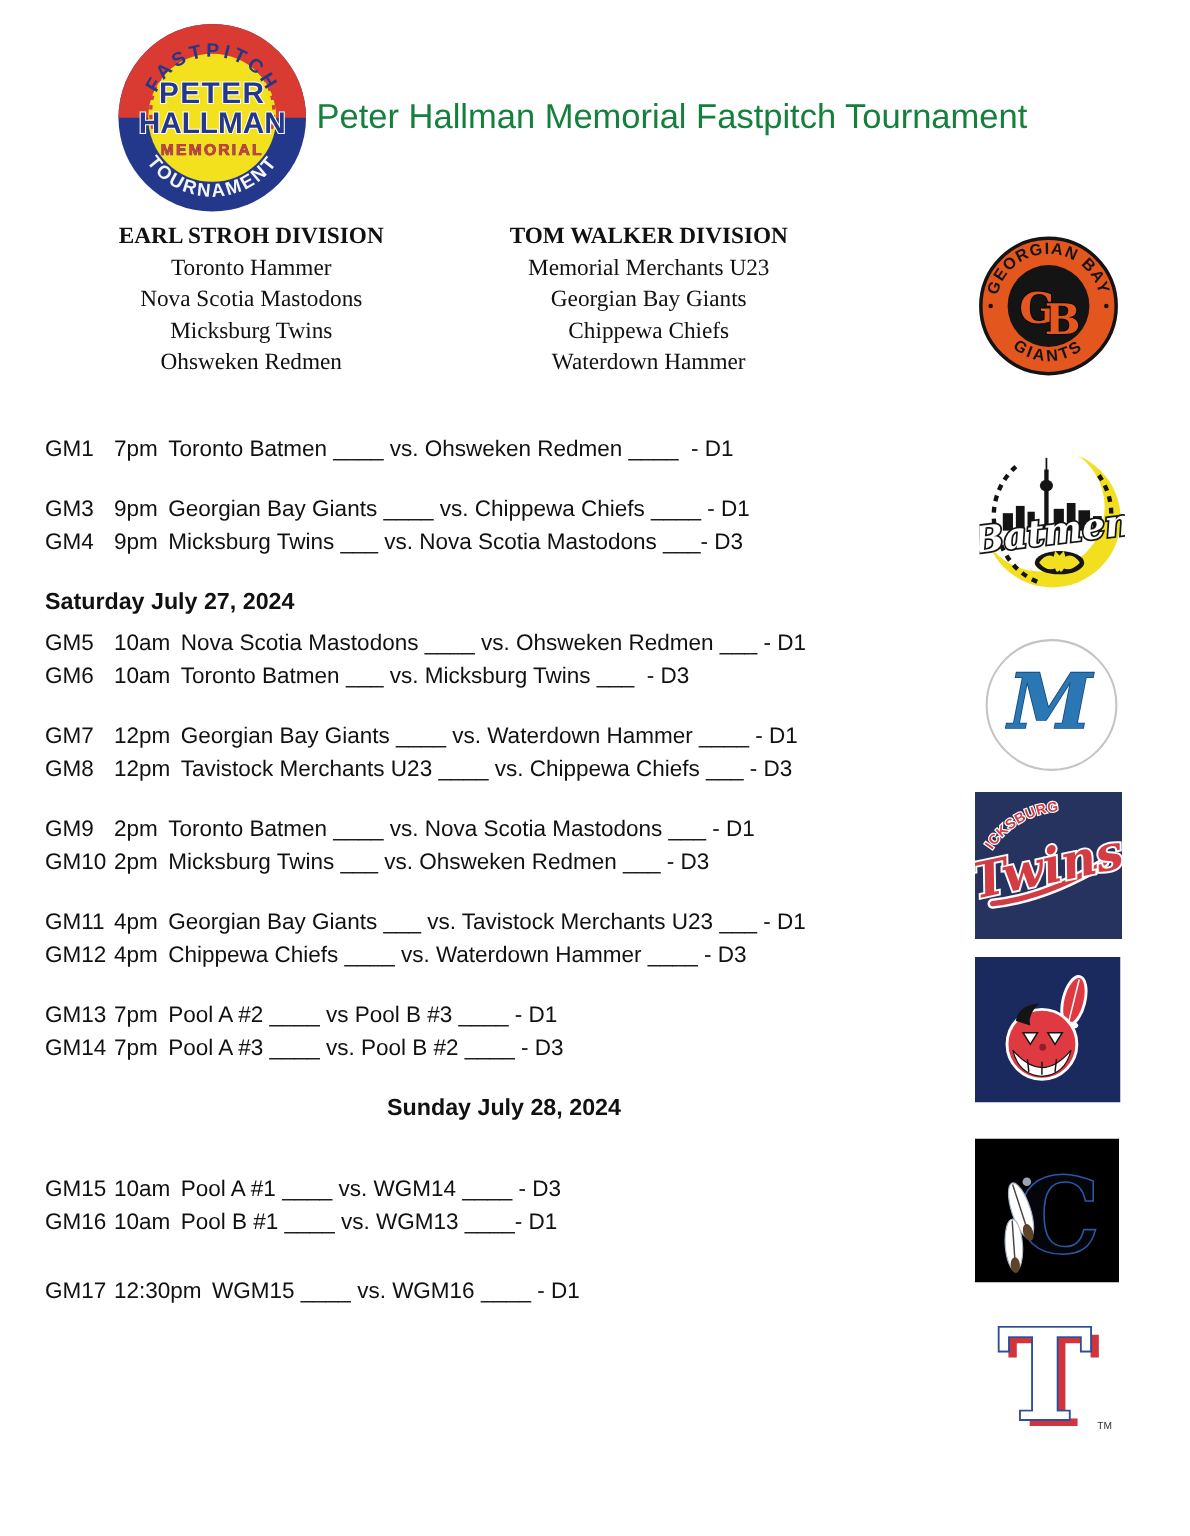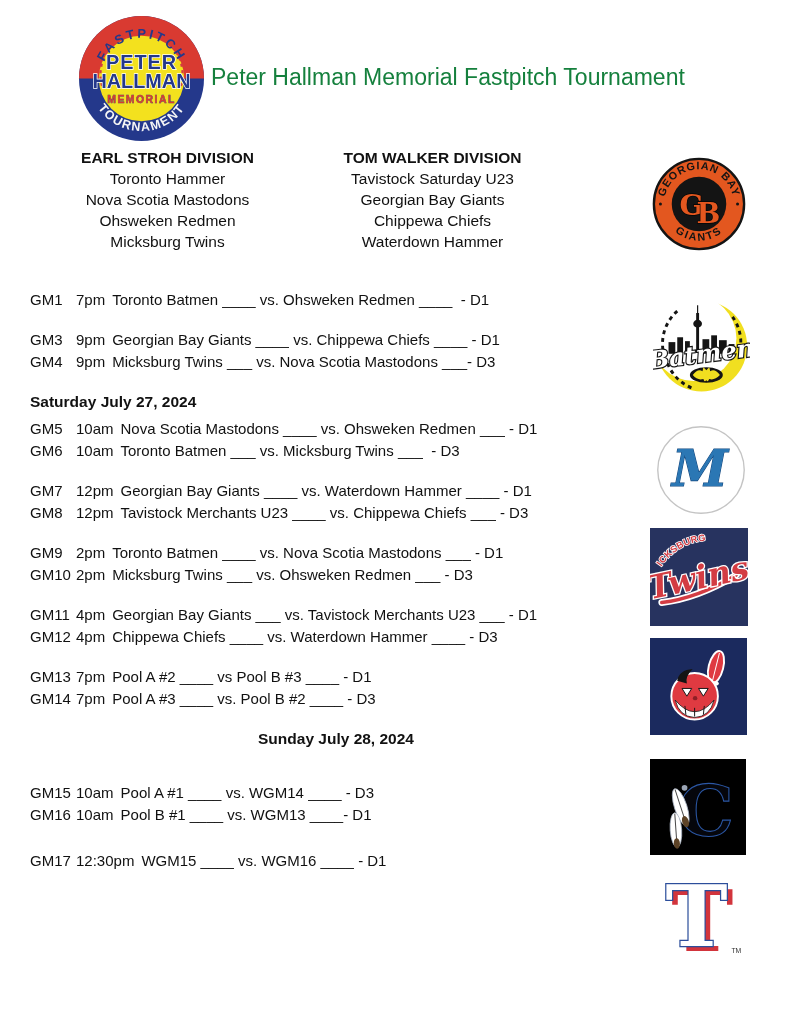--- a/index.html
+++ b/index.html
@@ -4,21 +4,21 @@
 <style>
   html,body{margin:0;padding:0;background:#fff;}
   body{width:793px;height:1024px;font-family:"Liberation Sans",sans-serif;color:#111;}
   .page{position:relative;width:793px;height:1024px;background:#fff;overflow:hidden;}
 
   
   .badge{position:absolute;left:77px;top:14px;width:129px;height:128px;}
   .title{position:absolute;left:211px;top:64px;font-size:23px;color:#15803d;white-space:nowrap;}
 
   
-  .divisions{position:absolute;left:40px;top:147px;display:flex;}
+  .divisions{position:absolute;left:40px;top:147px;display:flex;font-family:Liberation Serif, serif;}
   .div-col{width:255px;text-align:center;font-size:15.5px;line-height:21px;}
   .div-col + .div-col{margin-left:10px;}
   .div-hdr{font-weight:bold;}
 
   
   .sched{position:absolute;left:30px;top:289px;width:612px;font-size:15px;}
   .day-hdr{font-weight:bold;font-size:15.5px;line-height:22px;margin-bottom:5px;}
   .group{margin-bottom:18px;}
   .group.gap-lg{margin-bottom:24px;}
   .day.day-sunday .day-hdr{margin-top:3px;margin-bottom:32px;text-align:center;}
@@ -62,26 +62,26 @@
     </svg>
   </div>
 
   <div class="title">Peter Hallman Memorial Fastpitch Tournament</div>
 
   <div class="divisions">
     <div class="div-col">
       <div class="div-hdr">EARL STROH DIVISION</div>
       <div>Toronto Hammer</div>
       <div>Nova Scotia Mastodons</div>
+      <div>Micksburg Twins</div>
       <div>Ohsweken Redmen</div>
-      <div>Micksburg Twins</div>
     </div>
     <div class="div-col">
       <div class="div-hdr">TOM WALKER DIVISION</div>
-      <div>Tavistock Saturday U23</div>
+      <div>Memorial Merchants U23</div>
       <div>Georgian Bay Giants</div>
       <div>Chippewa Chiefs</div>
       <div>Waterdown Hammer</div>
     </div>
   </div>
 
   <div class="sched">
 
     <div class="day day-friday">
       <div class="group">

